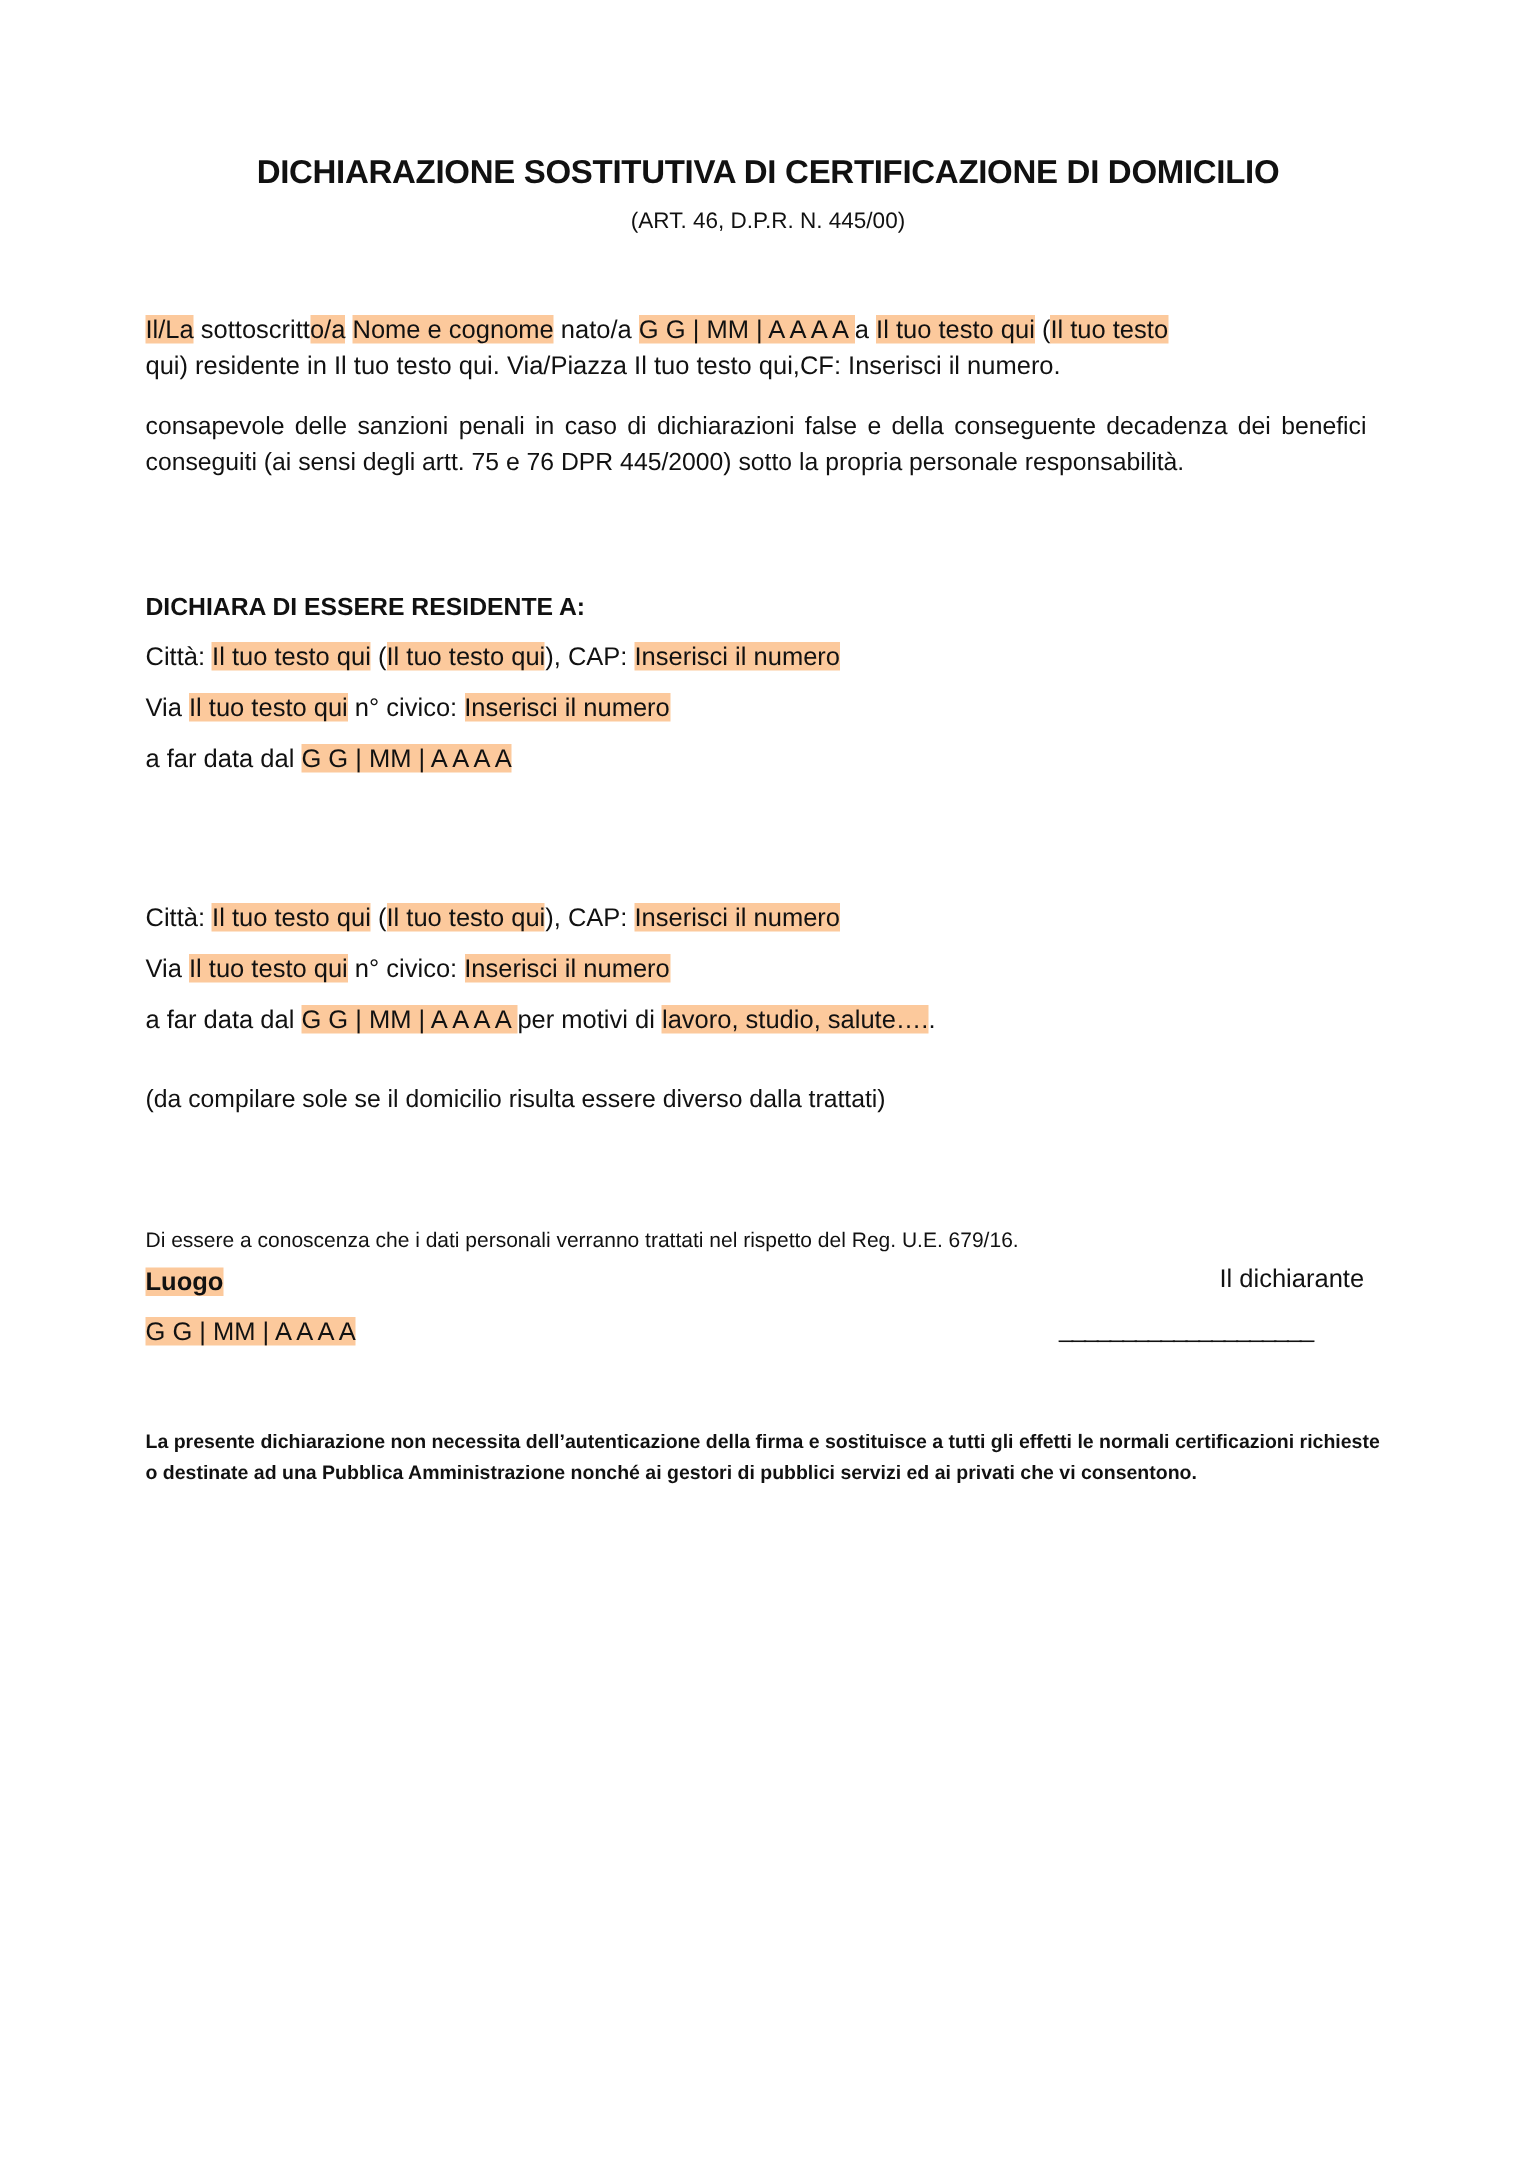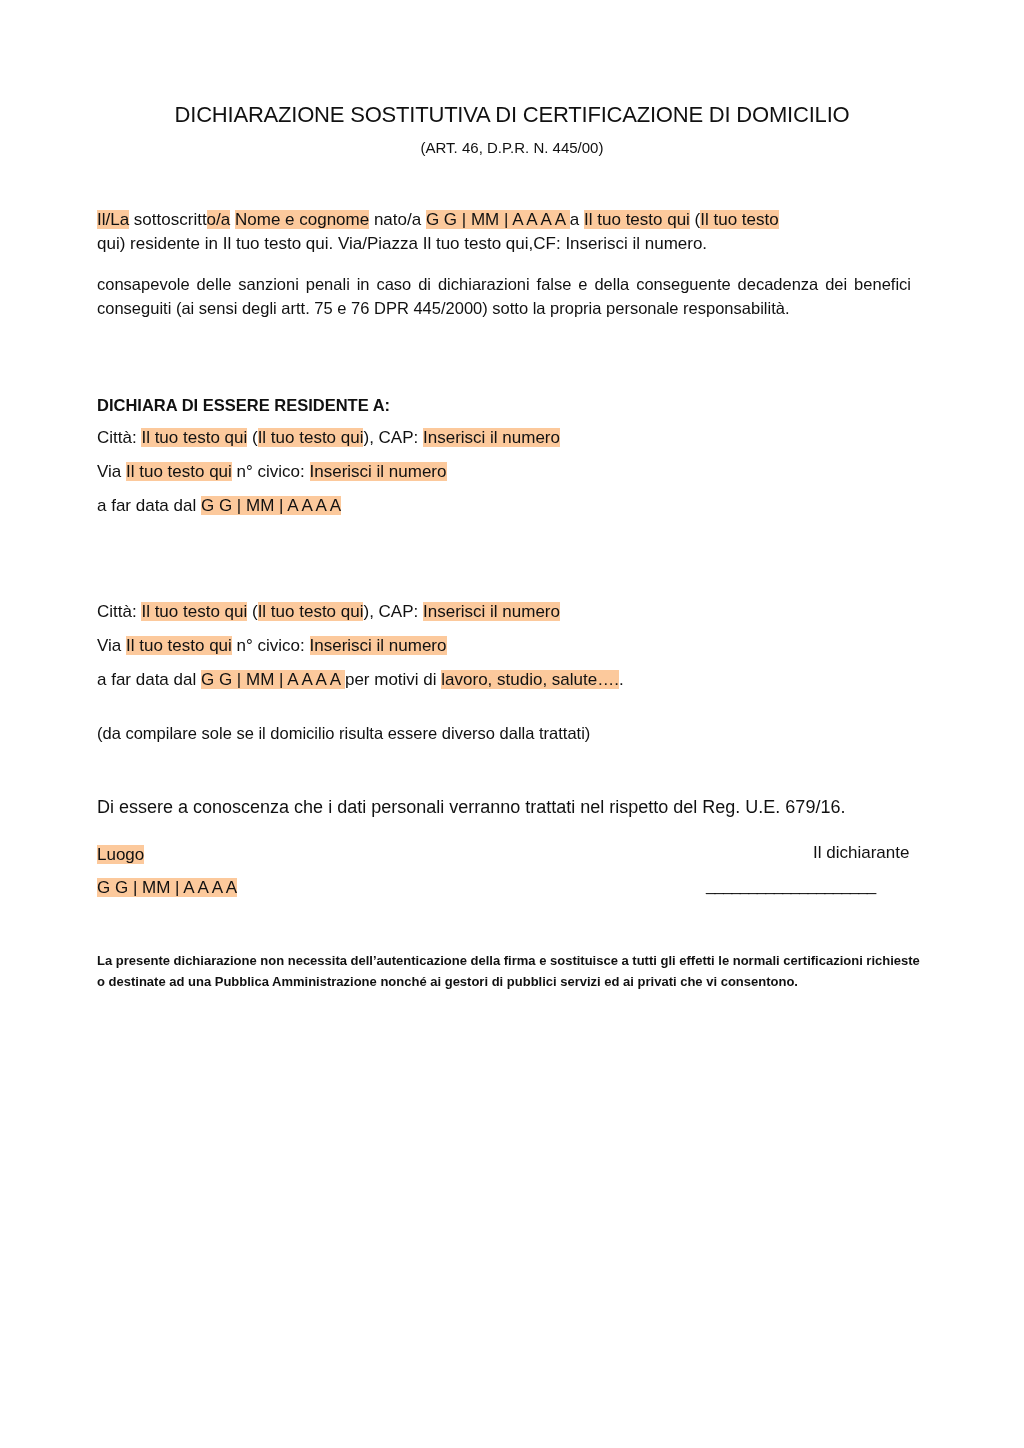--- a/index.html
+++ b/index.html
@@ -1,20 +1,20 @@
 <!DOCTYPE html>
 <html><head>
 <meta charset="utf-8">
 <style>
   html, body { margin: 0; padding: 0; background: #ffffff; }
   body { width: 1024px; height: 1448px; position: relative; overflow: hidden;
          font-family: "Liberation Sans", "DejaVu Sans", sans-serif; color: #111; }
   .page { position: absolute; left: 0; top: 0; width: 1024px; height: 1448px; background: #fff; }
   .abs { position: absolute; white-space: nowrap; }
-  .title { left: 0; width: 1024px; top: 102px; text-align: center; font-weight: normal; font-size: 22px; letter-spacing: -0.2px; }
+  .title { left: 0; width: 1024px; top: 102px; text-align: center; font-weight: bold; font-size: 22px; letter-spacing: -0.2px; }
   .subtitle { left: 0; width: 1024px; top: 139px; text-align: center; font-size: 15px; }
   .line { left: 97px; font-size: 17px; line-height: 24px; }
   .hl { background: #fcc99c; }
   .para { position: absolute; left: 97px; width: 814px; font-size: 16.5px; line-height: 24px; text-align: justify; }
   .bold { font-weight: bold; }
   .small-bold { position: absolute; left: 97px; width: 828px; font-weight: bold; font-size: 13px; line-height: 21px; }
   .sig-label { left: 767px; top: 843px; font-size: 17px; margin-left: 46px; }
   .sig-line { left: 706px; top: 876px; font-size: 17px; letter-spacing: -1px; }
 </style>
 </head>
@@ -49,23 +49,23 @@
   </div>
   <div class="abs line" style="top:634px;">
     <span>Via </span><span class="hl">Il tuo testo qui</span><span> n° civico: </span><span class="hl">Inserisci il numero</span>
   </div>
   <div class="abs line" style="top:668px;">
     <span>a far data dal </span><span class="hl"> G G  | MM |  A A A A </span><span> per motivi di </span><span class="hl">lavoro, studio, salute….</span><span>.</span>
   </div>
 
   <div class="abs line" style="top:721px; font-size:16.5px;">(da compilare sole se il domicilio risulta essere diverso dalla trattati)</div>
 
-  <div class="abs line" style="top:795px; font-size:18px;">Di essere a conoscenza che i dati personali verranno trattati nel rispetto del Reg. U.E. 679/16.</div>
+  <div class="abs line" style="top:814px; font-size:14px;">Di essere a conoscenza che i dati personali verranno trattati nel rispetto del Reg. U.E. 679/16.</div>
 
-  <div class="abs line" style="top:843px;">
+  <div class="abs line" style="top:843px;font-weight:bold;">
     <span class="hl">Luogo</span>
   </div>
   <div class="abs line" style="top:876px;">
     <span class="hl"> G G | MM | A A A A </span>
   </div>
   <div class="abs sig-label">Il dichiarante</div>
   <div class="abs sig-line">____________________</div>
 
   <div class="small-bold" style="top:950px;">La presente  dichiarazione non necessita dell’autenticazione della  firma  e sostituisce a tutti  gli  effetti  le normali certificazioni richieste o destinate ad una Pubblica Amministrazione nonché ai gestori di pubblici servizi ed ai privati che vi consentono.</div>
 

